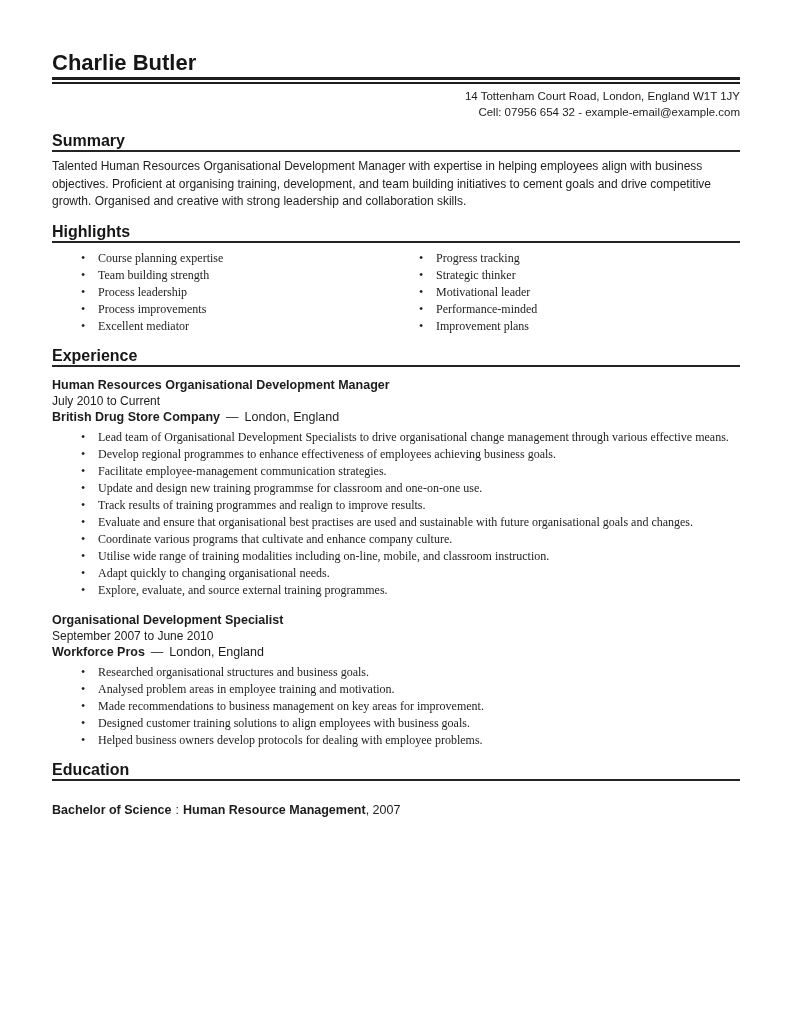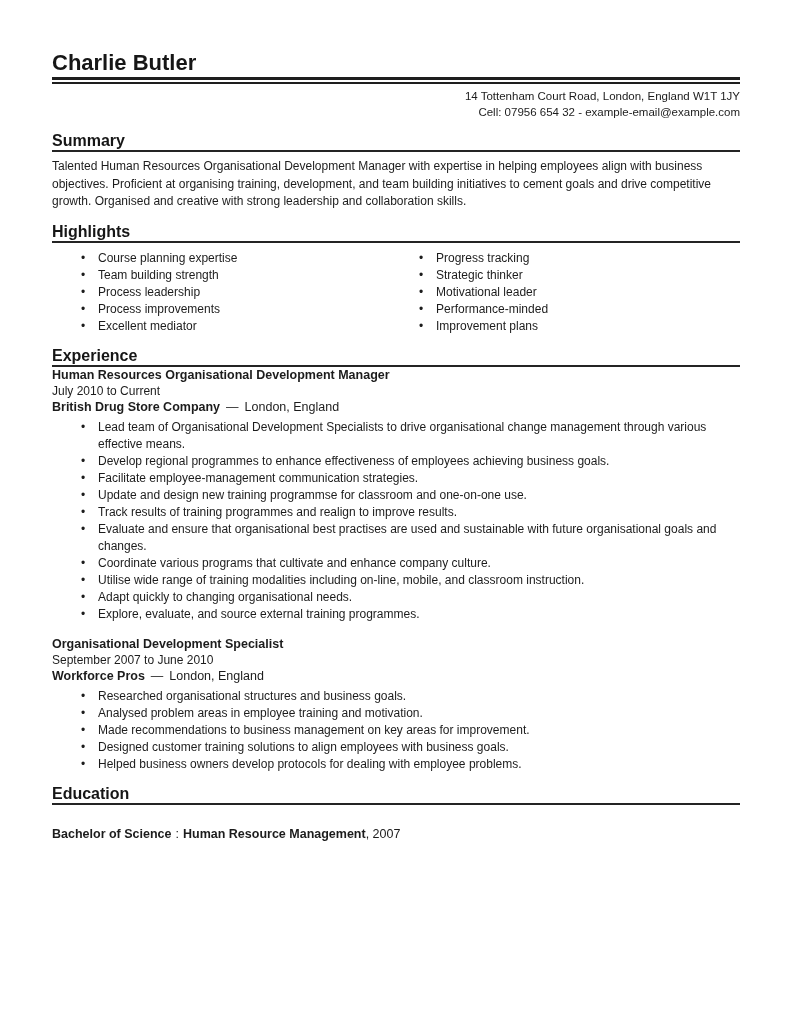--- a/index.html
+++ b/index.html
@@ -59,40 +59,41 @@
   ul.bullets {
     list-style: none;
     margin: 0;
     padding: 0;
     font-size: 12px;
     line-height: 17px;
   }
   ul.bullets li {
     position: relative;
     padding-left: 46px;
+    font-family: Liberation Serif, serif;
   }
   ul.bullets li::before {
     content: "\2022";
     position: absolute;
     left: 29px;
     top: 0;
   }
   .highlights-columns {
     display: flex;
     margin-top: 7px;
   }
   .highlights-columns .col-left {
     width: 338px;
     flex: 0 0 338px;
   }
   .highlights-columns .col-right {
     flex: 1 1 auto;
   }
   
-  .job { margin-top: 0; }
+  .job { margin-top: 10px; }
   .job + .job { margin-top: 13px; }
   .job-title {
     margin: 0;
     font-size: 12.5px;
     line-height: 16px;
     font-weight: bold;
   }
   .job-dates {
     font-size: 12px;
     line-height: 16px;

